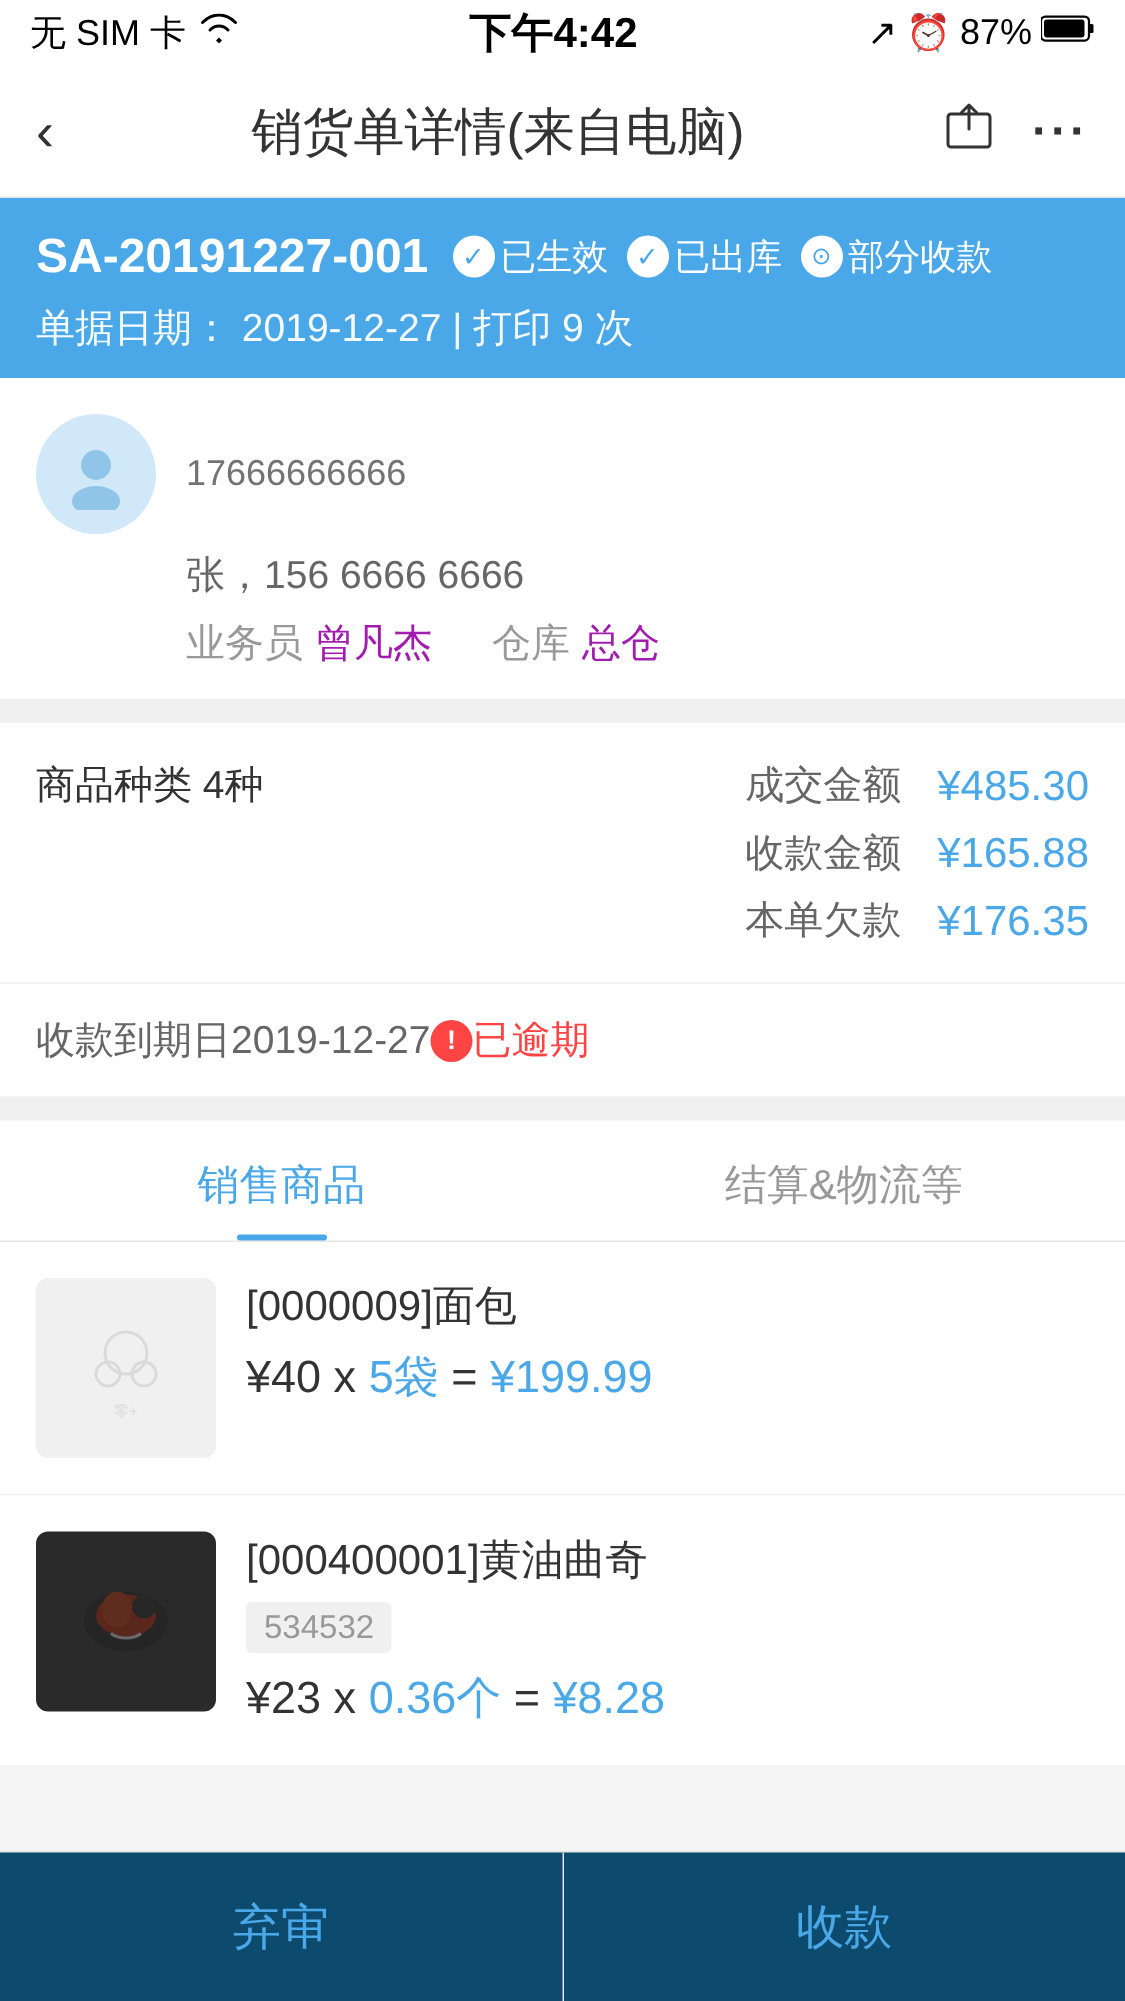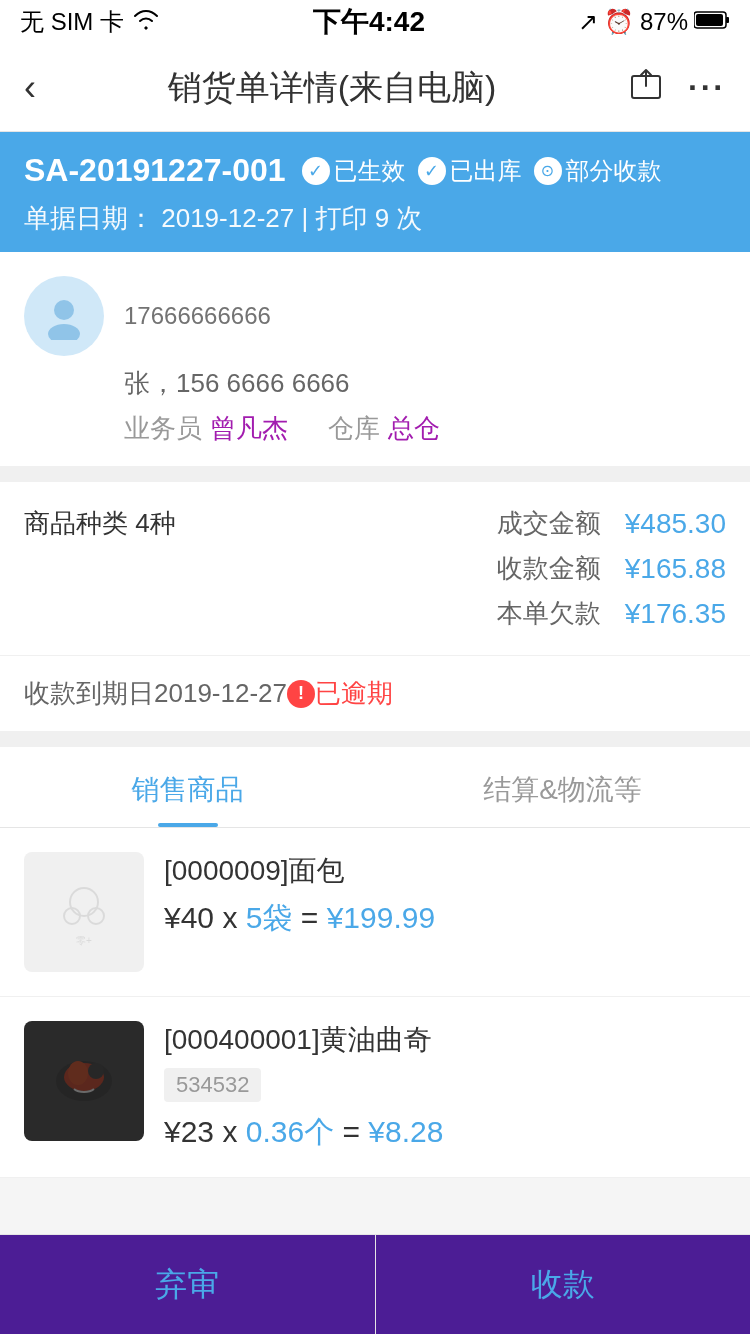--- a/index.html
+++ b/index.html
@@ -277,21 +277,21 @@
     .product-price .qty { color: #4AA8E8; }
     .product-price .total { color: #4AA8E8; font-weight: 500; }
 
     
     .bottom-bar {
       position: fixed;
       bottom: 0;
       left: 0;
       width: 750px;
       height: 100px;
-      background: #4c1d95;
+      background: #0c4a6e;
       border-top: 1px solid #e5e5e5;
       display: flex;
     }
     .bottom-btn {
       flex: 1;
       display: flex;
       align-items: center;
       justify-content: center;
       font-size: 32px;
       cursor: pointer;

